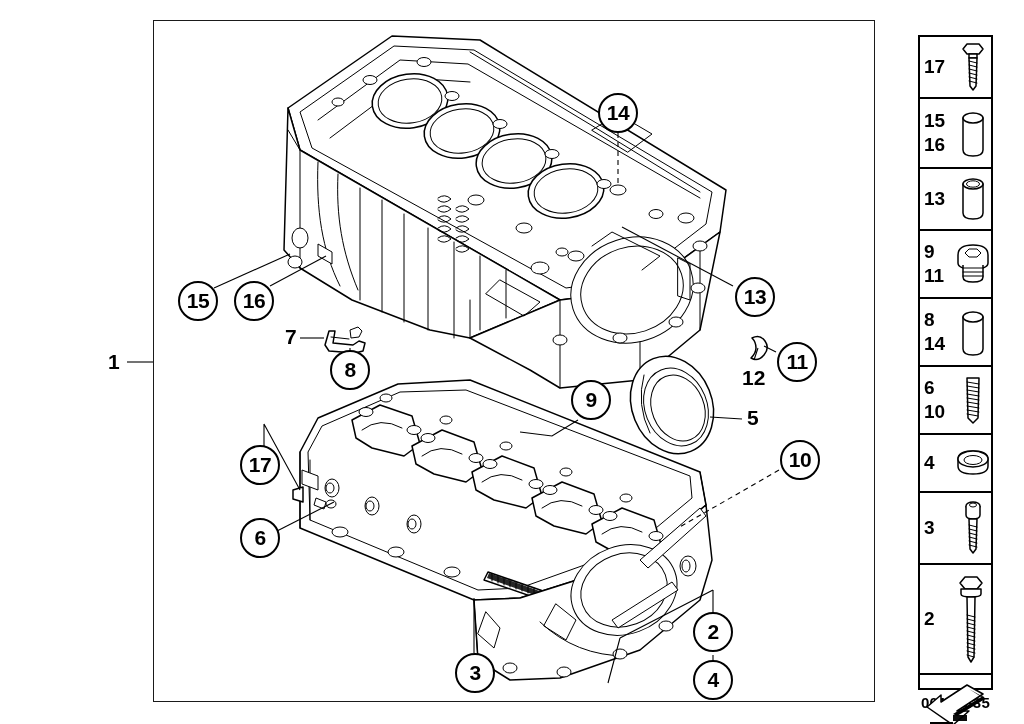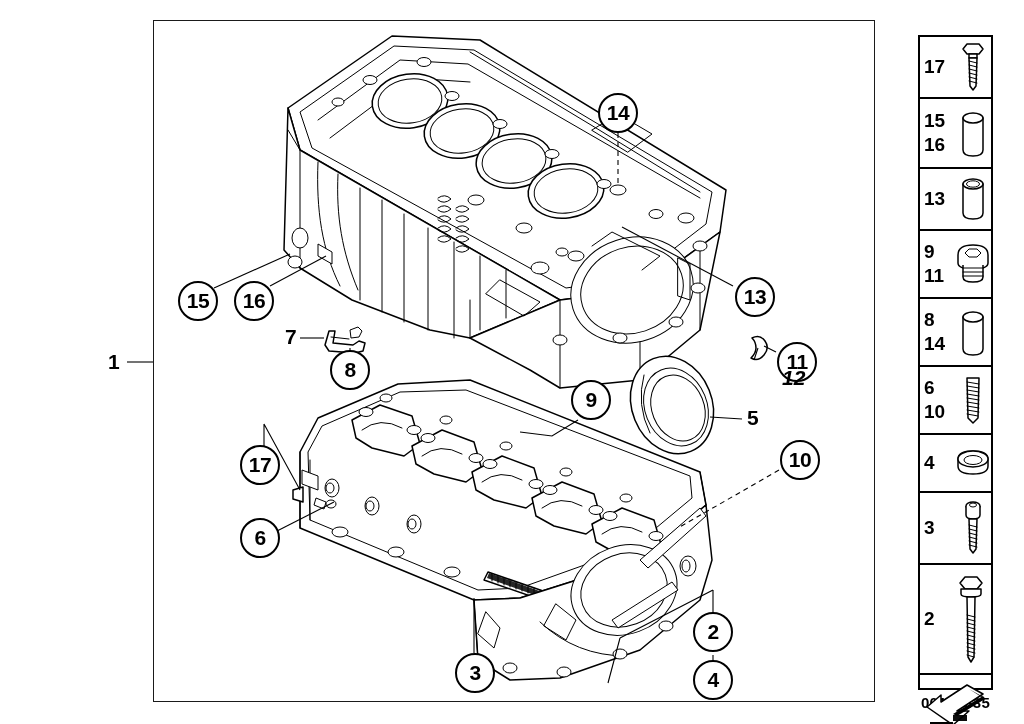--- a/index.html
+++ b/index.html
@@ -296,21 +296,21 @@
 
 <div class="plainnum" style="left:108px;top:350px;">1</div>
 <div class="callout" style="left:598px;top:93px;">14</div>
 <div class="callout" style="left:735px;top:277px;">13</div>
 <div class="callout" style="left:178px;top:281px;">15</div>
 <div class="callout" style="left:234px;top:281px;">16</div>
 <div class="plainnum" style="left:285px;top:325px;">7</div>
 <div class="callout" style="left:330px;top:350px;">8</div>
 <div class="callout" style="left:571px;top:380px;">9</div>
 <div class="callout" style="left:777px;top:342px;">11</div>
-<div class="plainnum" style="left:782px;top:366px;font-style:italic;">12</div>
+<div class="plainnum" style="left:742px;top:366px;">12</div>
 <div class="plainnum" style="left:747px;top:406px;">5</div>
 <div class="callout" style="left:780px;top:440px;">10</div>
 <div class="callout" style="left:240px;top:445px;">17</div>
 <div class="callout" style="left:240px;top:518px;">6</div>
 <div class="callout" style="left:455px;top:653px;">3</div>
 <div class="callout" style="left:693px;top:612px;">2</div>
 <div class="callout" style="left:693px;top:660px;">4</div>
 
 <div id="legend">
 

